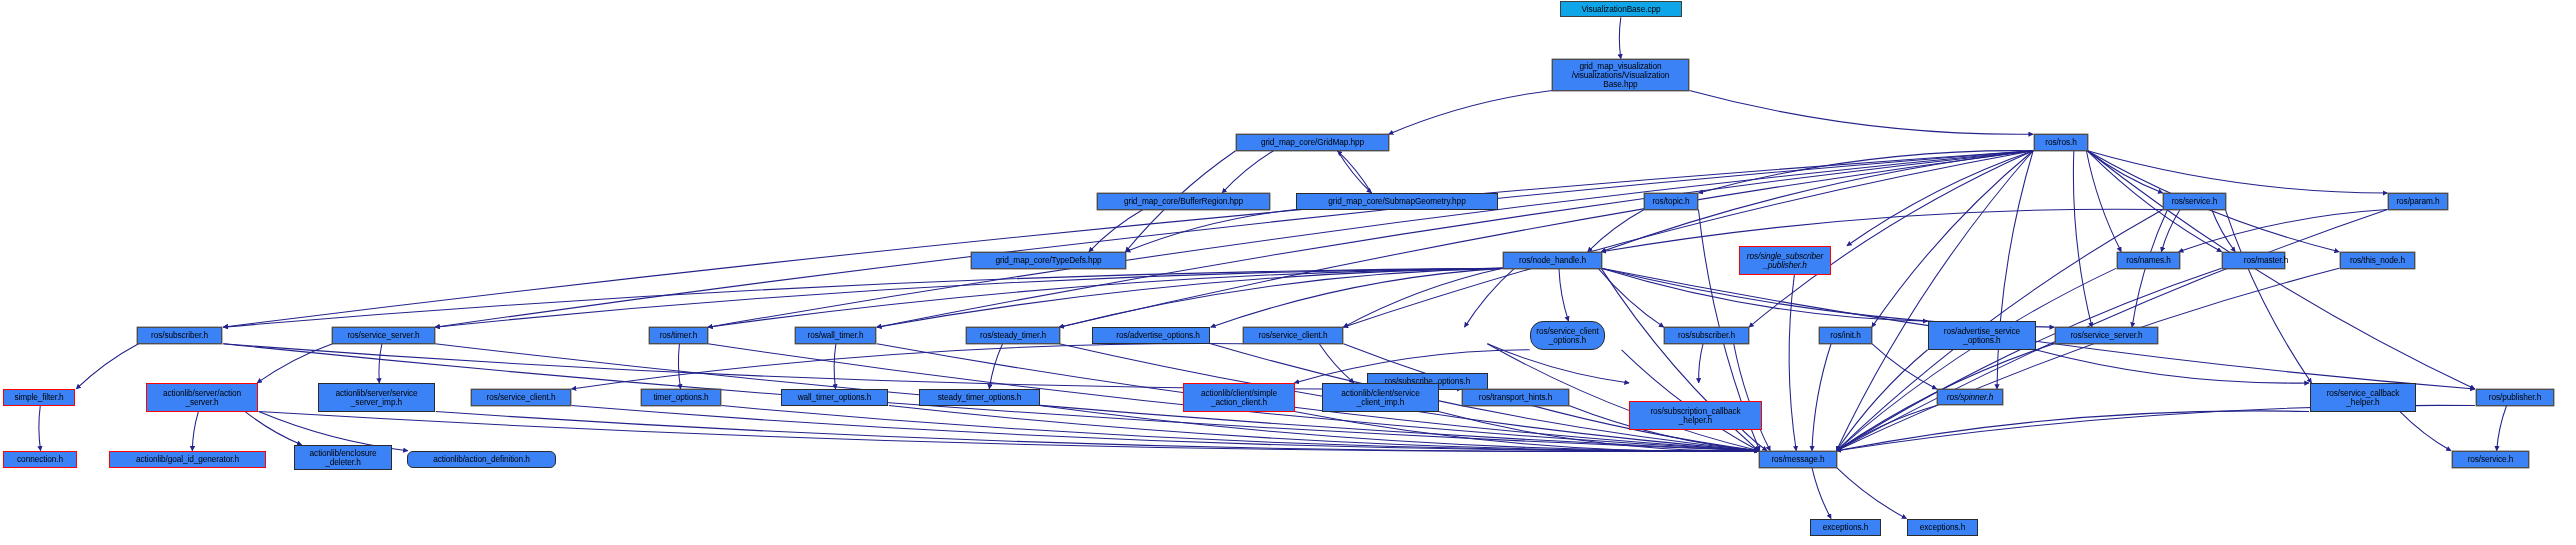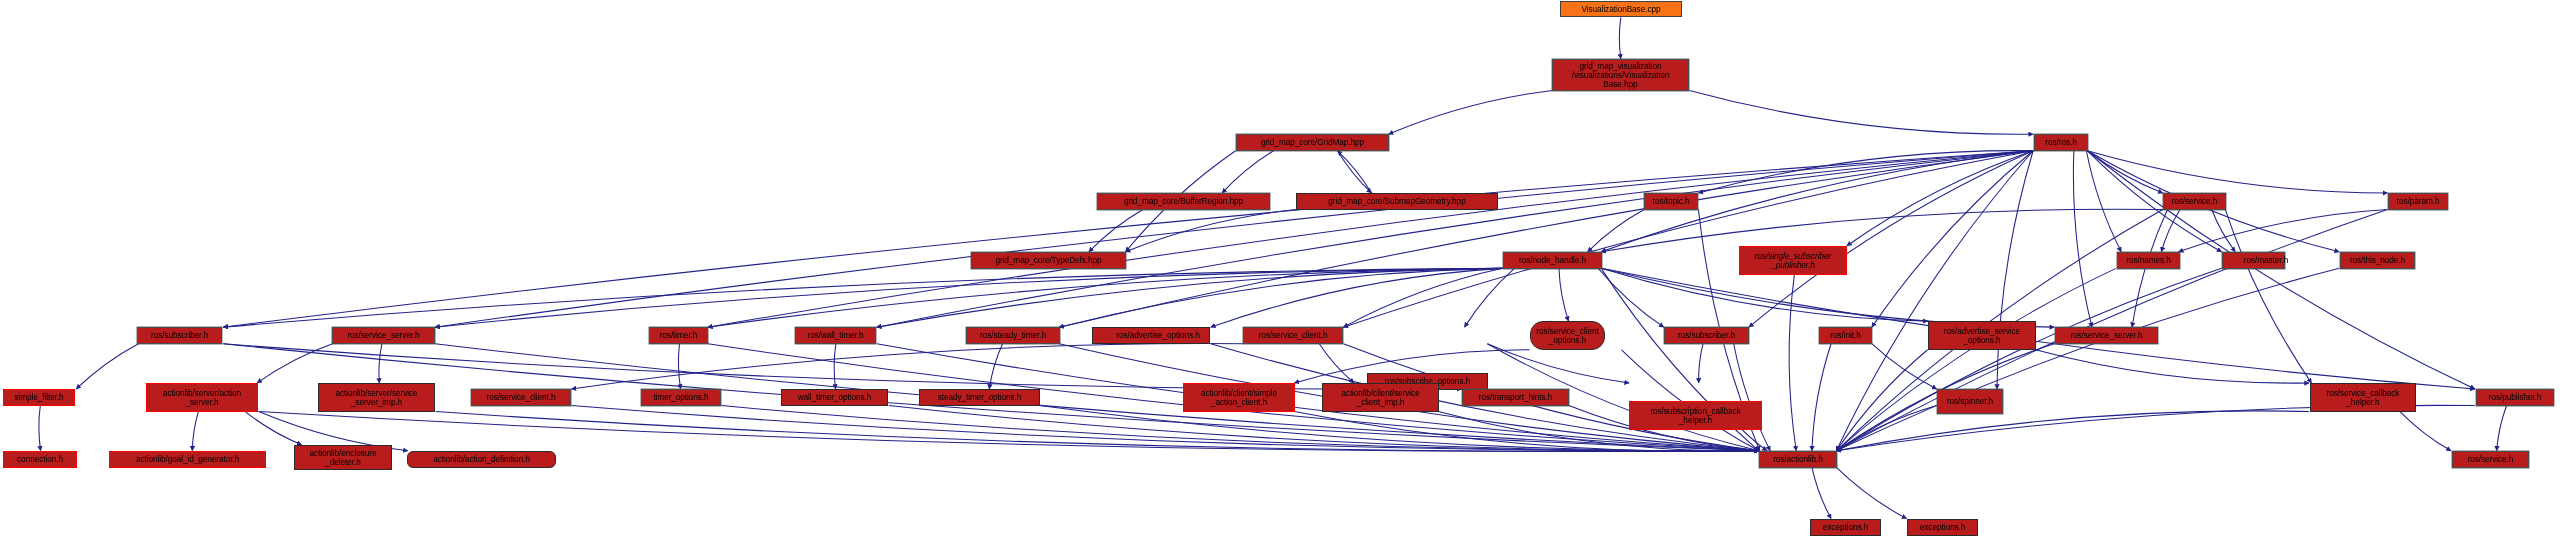--- a/index.html
+++ b/index.html
@@ -23,32 +23,32 @@
     height: 545px;
     pointer-events: none;
   }
   .node {
     position: absolute;
     box-sizing: border-box;
     display: flex;
     align-items: center;
     justify-content: center;
     text-align: center;
-    background: #b91c1c;
+    background: #3b82f6;
     border: 0.8px solid #2b2b2b;
     color: #000000;
     font-family: "Liberation Sans", sans-serif;
     font-size: 8.3px;
     line-height: 9px;
     letter-spacing: -0.1px;
     white-space: pre-line;
     z-index: 5;
   }
   .node.root {
-    background: #f97316;
+    background: #0ea5e9;
     border: 0.8px solid #404040;
   }
   .node.highlight {
     border: 0.8px solid #ff0000;
   }
   .node.thick {
     border: 0.8px solid #4d4d4d;
     box-shadow: 0 0 0 0.4px #4d4d4d;
   }
 </style>
@@ -177,21 +177,21 @@
 Base.hpp</div>
       <div class="node thick" style="left: 1236px; top: 134px; width: 153px; height: 16.6px;">grid_map_core/GridMap.hpp</div>
       <div class="node thick" style="left: 2034px; top: 134px; width: 54px; height: 16.6px;">ros/ros.h</div>
       <div class="node thick" style="left: 1097px; top: 193px; width: 173px; height: 16.6px;">grid_map_core/BufferRegion.hpp</div>
       <div class="node" style="left: 1296px; top: 193px; width: 202px; height: 16.6px;">grid_map_core/SubmapGeometry.hpp</div>
       <div class="node thick" style="left: 1644px; top: 193px; width: 54px; height: 16.6px;">ros/topic.h</div>
       <div class="node thick" style="left: 2163px; top: 193px; width: 63px; height: 16.6px;">ros/service.h</div>
       <div class="node thick" style="left: 2388px; top: 193px; width: 60px; height: 16.6px;">ros/param.h</div>
       <div class="node thick" style="left: 971px; top: 252px; width: 155px; height: 16.6px;">grid_map_core/TypeDefs.hpp</div>
       <div class="node thick" style="left: 1503px; top: 252px; width: 99px; height: 16.6px;">ros/node_handle.h</div>
-      <div class="node highlight" style="font-style: italic; left: 1739px; top: 246px; width: 108px; height: 29px; text-align: center;">ros/single_subscriber
+      <div class="node highlight" style="font-style: italic; left: 1739px; top: 246px; width: 92px; height: 29px; text-align: center;">ros/single_subscriber
 _publisher.h</div>
       <div class="node thick" style="left: 2117px; top: 252px; width: 63px; height: 16.6px;">ros/names.h</div>
       <div class="node thick" style="left: 2222px; top: 252px; width: 63px; height: 16.6px; padding-left: 25px;">ros/master.h</div>
       <div class="node thick" style="left: 2340px; top: 252px; width: 75px; height: 16.6px;">ros/this_node.h</div>
       <div class="node thick" style="left: 137px; top: 327px; width: 85px; height: 16.6px;">ros/subscriber.h</div>
       <div class="node thick" style="left: 332px; top: 327px; width: 103px; height: 16.6px;">ros/service_server.h</div>
       <div class="node thick" style="left: 649px; top: 327px; width: 59px; height: 16.6px;">ros/timer.h</div>
       <div class="node thick" style="left: 795px; top: 327px; width: 81px; height: 16.6px;">ros/wall_timer.h</div>
       <div class="node thick" style="left: 966px; top: 327px; width: 94px; height: 16.6px;">ros/steady_timer.h</div>
       <div class="node" style="left: 1092px; top: 327px; width: 118px; height: 16.6px; padding-left: 14px;">ros/advertise_options.h</div>
@@ -213,28 +213,28 @@
       <div class="node thick" style="left: 641px; top: 389px; width: 80px; height: 16.6px;">timer_options.h</div>
       <div class="node" style="left: 781px; top: 389px; width: 107px; height: 16.6px;">wall_timer_options.h</div>
       <div class="node" style="left: 919px; top: 389px; width: 121px; height: 16.6px;">steady_timer_options.h</div>
       <div class="node highlight" style="left: 1183px; top: 383px; width: 112px; height: 29px;">actionlib/client/simple
 _action_client.h</div>
       <div class="node" style="left: 1322px; top: 383px; width: 117px; height: 29px;">actionlib/client/service
 _client_imp.h</div>
       <div class="node thick" style="left: 1462px; top: 389px; width: 107px; height: 16.6px;">ros/transport_hints.h</div>
       <div class="node highlight" style="left: 1629px; top: 383px; width: 133px; height: 29px; margin-top: 18px;">ros/subscription_callback
 _helper.h</div>
-      <div class="node thick" style="left: 1937px; top: 389px; width: 66px; height: 25px;">ros/spinner.h</div>
+      <div class="node thick" style="left: 1937px; top: 389px; width: 66px; height: 16px; font-style: italic;">ros/spinner.h</div>
       <div class="node" style="left: 2310px; top: 383px; width: 106px; height: 29px;">ros/service_callback
 _helper.h</div>
       <div class="node thick" style="left: 2476px; top: 389px; width: 78px; height: 16.6px;">ros/publisher.h</div>
       <div class="node highlight" style="left: 3px; top: 451px; width: 74px; height: 16.6px;">connection.h</div>
       <div class="node highlight" style="left: 109px; top: 451px; width: 157px; height: 16.6px;">actionlib/goal_id_generator.h</div>
       <div class="node" style="left: 294px; top: 445px; width: 98px; height: 25px;">actionlib/enclosure
 _deleter.h</div>
       <div class="node" style="left: 407px; top: 451px; width: 149px; height: 16.6px; border-radius: 6px;">actionlib/action_definition.h</div>
-      <div class="node thick" style="left: 1759px; top: 451px; width: 78px; height: 16.6px;">ros/actionlib.h</div>
+      <div class="node thick" style="left: 1759px; top: 451px; width: 78px; height: 16.6px;">ros/message.h</div>
       <div class="node thick" style="left: 2452px; top: 451px; width: 77px; height: 16.6px;">ros/service.h</div>
       <div class="node" style="left: 1810px; top: 519px; width: 71px; height: 16.6px;">exceptions.h</div>
       <div class="node" style="left: 1907px; top: 519px; width: 71px; height: 16.6px;">exceptions.h</div>
     </div>
 </div>
 
 
 </body></html>

